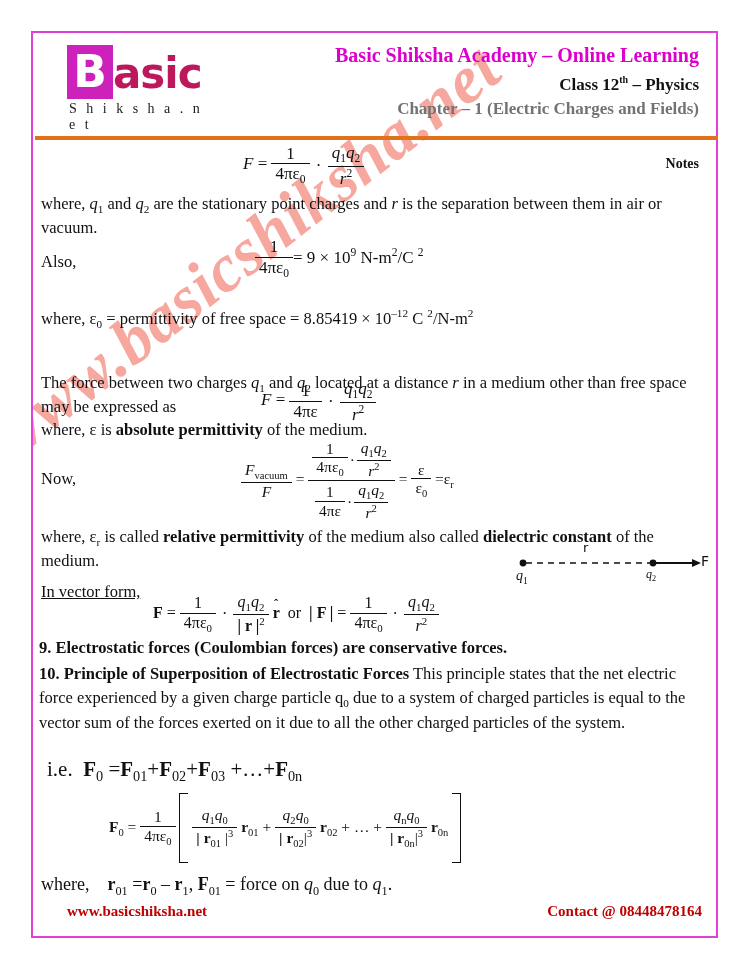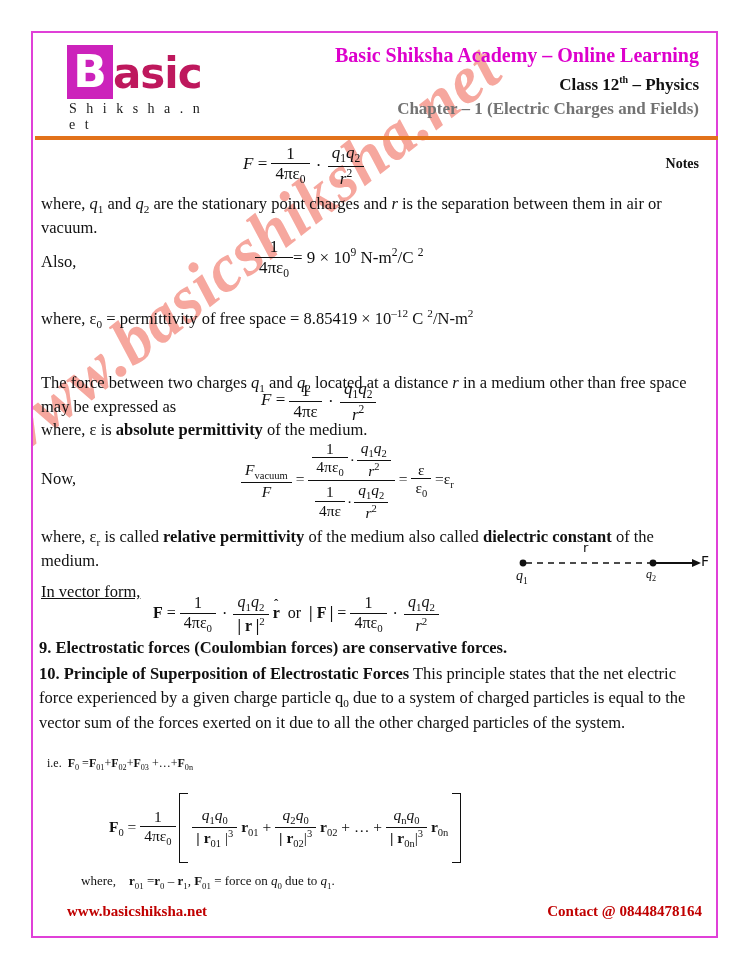--- a/index.html
+++ b/index.html
@@ -402,21 +402,21 @@
       <span class="frac2">
         <span class="num"><i>q</i><sub>1</sub><i>q</i><sub>2</sub></span>
         <span class="den"><i>r</i><sup>2</sup></span>
       </span>
     </div>
 
     <div class="para" style="left:6px; top:496px; width:662px;font-weight:bold;"><b>9. </b><b>Electrostatic forces</b><span> (Coulombian forces) are conservative forces.</span></div>
 
     <div class="para" style="left:6px; top:521px; width:662px; line-height:1.45;"><b>10. </b><b>Principle of Superposition of Electrostatic Forces</b><span> This principle states that the net electric force experienced by a given charge particle q</span><sub>0</sub><span> due to a system of charged particles is equal to the vector sum of the forces exerted on it due to all the other charged particles of the system.</span></div>
 
-    <div class="eq" style="left:14px; top:615px; font-size:12px;"><span>i.e.</span>&nbsp;&nbsp;<b class="vec">F</b><sub>0</sub> <span>=</span><b class="vec">F</b><sub>01</sub><span>+</span><b class="vec">F</b><sub>02</sub><span>+</span><b class="vec">F</b><sub>03</sub> <span>+…+</span><b class="vec">F</b><sub>0n</sub></div>
+    <div class="eq" style="left:14px; top:615px; font-size:21px;"><span>i.e.</span>&nbsp;&nbsp;<b class="vec">F</b><sub>0</sub> <span>=</span><b class="vec">F</b><sub>01</sub><span>+</span><b class="vec">F</b><sub>02</sub><span>+</span><b class="vec">F</b><sub>03</sub> <span>+…+</span><b class="vec">F</b><sub>0n</sub></div>
 
     <div class="eq" style="left:76px; top:652px; font-size:15.5px;">
       <b class="vec">F</b><sub>0</sub>
       <span>=</span>
       <span class="frac2">
         <span class="num">1</span>
         <span class="den"><span>4π</span><span>ε</span><sub>0</sub></span>
       </span>
       <span class="brk-l"></span>
       <span class="frac2">
@@ -432,21 +432,21 @@
       <b class="vec">r</b><sub>02</sub>
       <span>+ … +</span>
       <span class="frac2">
         <span class="num"><i>q</i><sub>n</sub><i>q</i><sub>0</sub></span>
         <span class="den"><b>| r</b><sub>0n</sub><span>|</span><sup>3</sup></span>
       </span>
       <b class="vec">r</b><sub>0n</sub>
       <span class="brk-r"></span>
     </div>
 
-    <div class="eq" style="left:8px; top:732px; font-size:13px;margin-left:40px;"><span>where,</span>&nbsp;&nbsp;&nbsp;&nbsp;<b class="vec">r</b><sub>01</sub> <span>=</span><b class="vec">r</b><sub>0</sub> <span>–</span> <b class="vec">r</b><sub>1</sub><span>,</span> <b class="vec">F</b><sub>01</sub> <span>= force on </span><i>q</i><sub>0</sub><span> due to </span><i>q</i><sub>1</sub><span>.</span></div>
+    <div class="eq" style="left:8px; top:732px; font-size:18px;"><span>where,</span>&nbsp;&nbsp;&nbsp;&nbsp;<b class="vec">r</b><sub>01</sub> <span>=</span><b class="vec">r</b><sub>0</sub> <span>–</span> <b class="vec">r</b><sub>1</sub><span>,</span> <b class="vec">F</b><sub>01</sub> <span>= force on </span><i>q</i><sub>0</sub><span> due to </span><i>q</i><sub>1</sub><span>.</span></div>
 
   </div>
 
   <div id="footer">
     <div class="foot-left">www.basicshiksha.net</div>
     <div class="foot-right">Contact @  08448478164</div>
   </div>
 
 </div>
 

